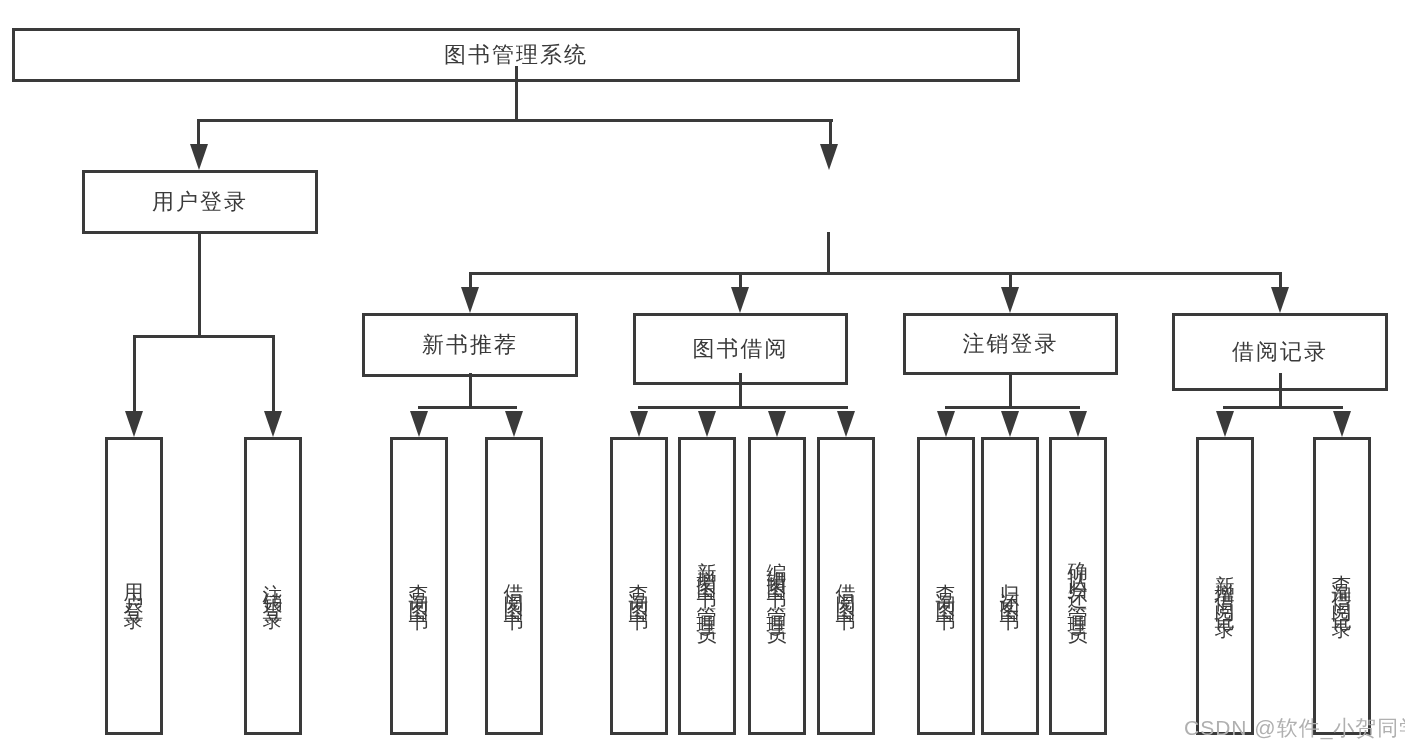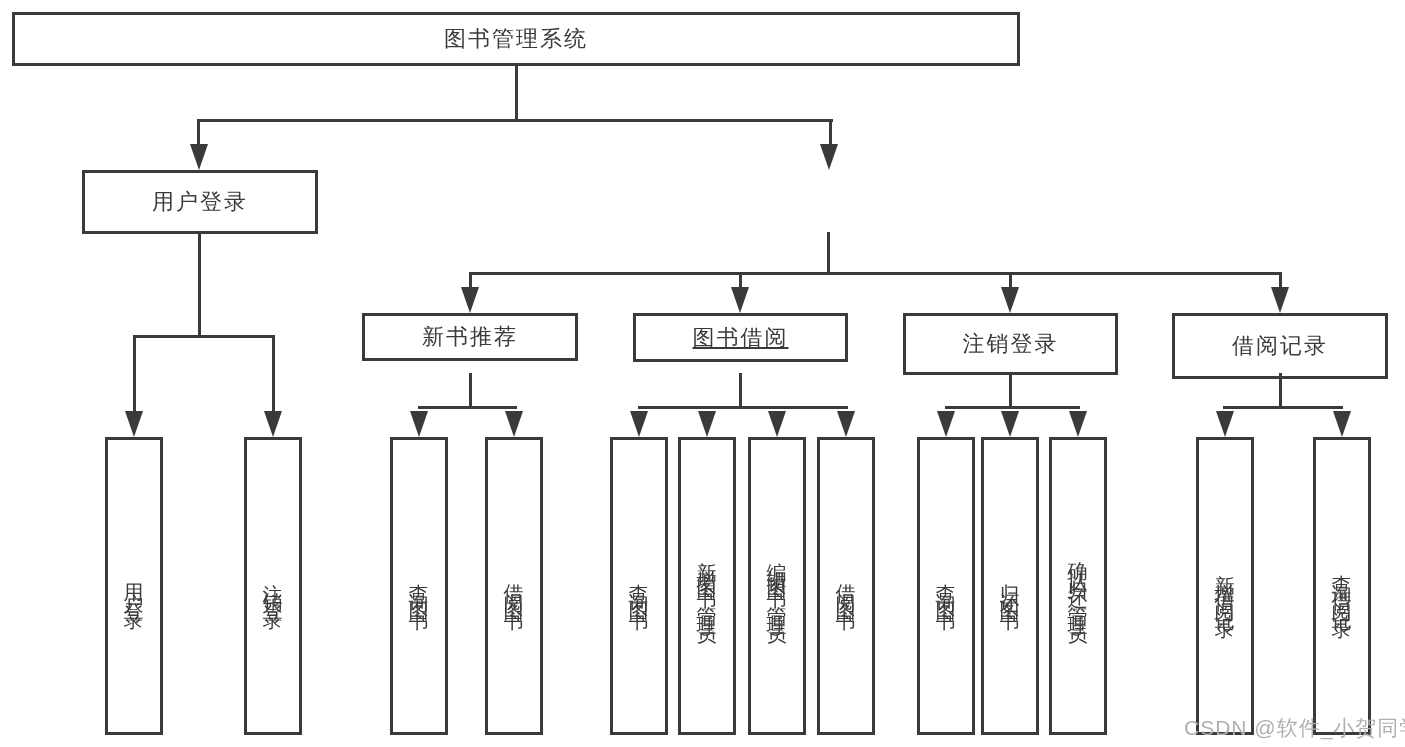--- a/index.html
+++ b/index.html
@@ -71,21 +71,21 @@
     letter-spacing: 1px;
     white-space: nowrap;
     z-index: 10;
   }
 </style>
 </head>
 <body>
 
 <div id="canvas">
 
-  <div class="box" style="left:12px; top:12px; width:1008px; height:54px;">图书管理系统</div>
+  <div class="box" style="left:12px; top:28px; width:1008px; height:54px;">图书管理系统</div>
 
   <div class="ln" style="left:515px; top:66px; width:3px; height:55px;"></div>
   <div class="ln" style="left:197px; top:119px; width:636px; height:3px;"></div>
   <div class="ln" style="left:197px; top:119px; width:3px; height:29px;"></div>
   <div class="ln" style="left:829px; top:119px; width:3px; height:29px;"></div>
   <div class="arrow" style="left:190px; top:144px;"></div>
   <div class="arrow" style="left:820px; top:144px;"></div>
 
   <div class="box" style="left:82px; top:170px; width:236px; height:64px;">用户登录</div>
 
@@ -100,24 +100,24 @@
   <div class="ln" style="left:469px; top:272px; width:813px; height:3px;"></div>
   <div class="ln" style="left:469px; top:272px; width:3px; height:18px;"></div>
   <div class="ln" style="left:739px; top:272px; width:3px; height:18px;"></div>
   <div class="ln" style="left:1009px; top:272px; width:3px; height:18px;"></div>
   <div class="ln" style="left:1279px; top:272px; width:3px; height:18px;"></div>
   <div class="arrow" style="left:461px; top:287px;"></div>
   <div class="arrow" style="left:731px; top:287px;"></div>
   <div class="arrow" style="left:1001px; top:287px;"></div>
   <div class="arrow" style="left:1271px; top:287px;"></div>
 
-  <div class="box" style="left:362px; top:313px; width:216px; height:48px;text-align:center;">新书推荐</div>
-  <div class="box" style="left:633px; top:313px; width:215px; height:49px;text-decoration:underline;">图书借阅</div>
+  <div class="box" style="left:362px; top:313px; width:216px; height:64px;text-align:center;">新书推荐</div>
+  <div class="box" style="left:633px; top:313px; width:215px; height:72px;">图书借阅</div>
   <div class="box" style="left:903px; top:313px; width:215px; height:62px;">注销登录</div>
-  <div class="box" style="left:1172px; top:313px; width:216px; height:66px;">借阅记录</div>
+  <div class="box" style="left:1172px; top:313px; width:216px; height:78px;">借阅记录</div>
 
   <div class="ln" style="left:469px; top:373px; width:3px; height:36px;"></div>
   <div class="ln" style="left:739px; top:373px; width:3px; height:36px;"></div>
   <div class="ln" style="left:1009px; top:373px; width:3px; height:36px;"></div>
   <div class="ln" style="left:1279px; top:373px; width:3px; height:36px;"></div>
 
   <div class="ln" style="left:418px; top:406px; width:99px; height:3px;"></div>
   <div class="ln" style="left:638px; top:406px; width:210px; height:3px;"></div>
   <div class="ln" style="left:945px; top:406px; width:135px; height:3px;"></div>
   <div class="ln" style="left:1223px; top:406px; width:120px; height:3px;"></div>

